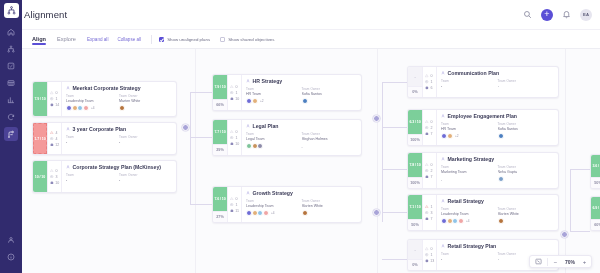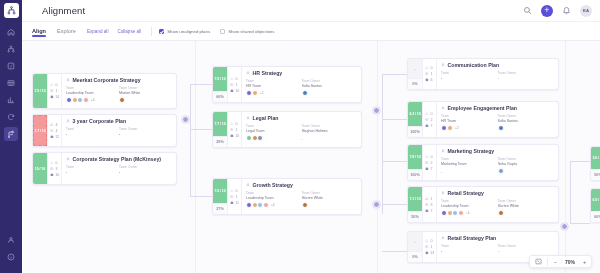--- a/index.html
+++ b/index.html
@@ -34,22 +34,22 @@
   }
   .nav-icon.active { background: #4b4296; opacity: 1; }
   .nav-icon svg { display: block; }
   .nav-bottom { position: absolute; bottom: 6px; left: 0; width: 22px;
                 display: flex; flex-direction: column; align-items: center; }
 
   
   .main { flex: 1; display: flex; flex-direction: column; position: relative; background:#fff; }
 
   .topbar {
-    height: 22px; display: flex; align-items: center;
-    padding: 0 8px 0 20px; background: #fff;
+    height: 30px; display: flex; align-items: center;
+    padding: 0 8px 0 2px; background: #fff;
     border-bottom: 1px solid #f1f0f6;
   }
   .page-title { font-size: 9.5px; font-weight: 400; color: #2f2f45; letter-spacing: .1px; }
   .topbar-right { margin-left: auto; display: flex; align-items: center; gap: 8px; }
   .icon-btn { width: 11px; height: 11px; display:flex; align-items:center; justify-content:center; color:#6b6b85; }
   .add-btn {
     width: 12px; height: 12px; border-radius: 50%;
     background: #5b4fd6; color:#fff; display:flex; align-items:center; justify-content:center;
     font-size: 9px; line-height: 1;
   }

